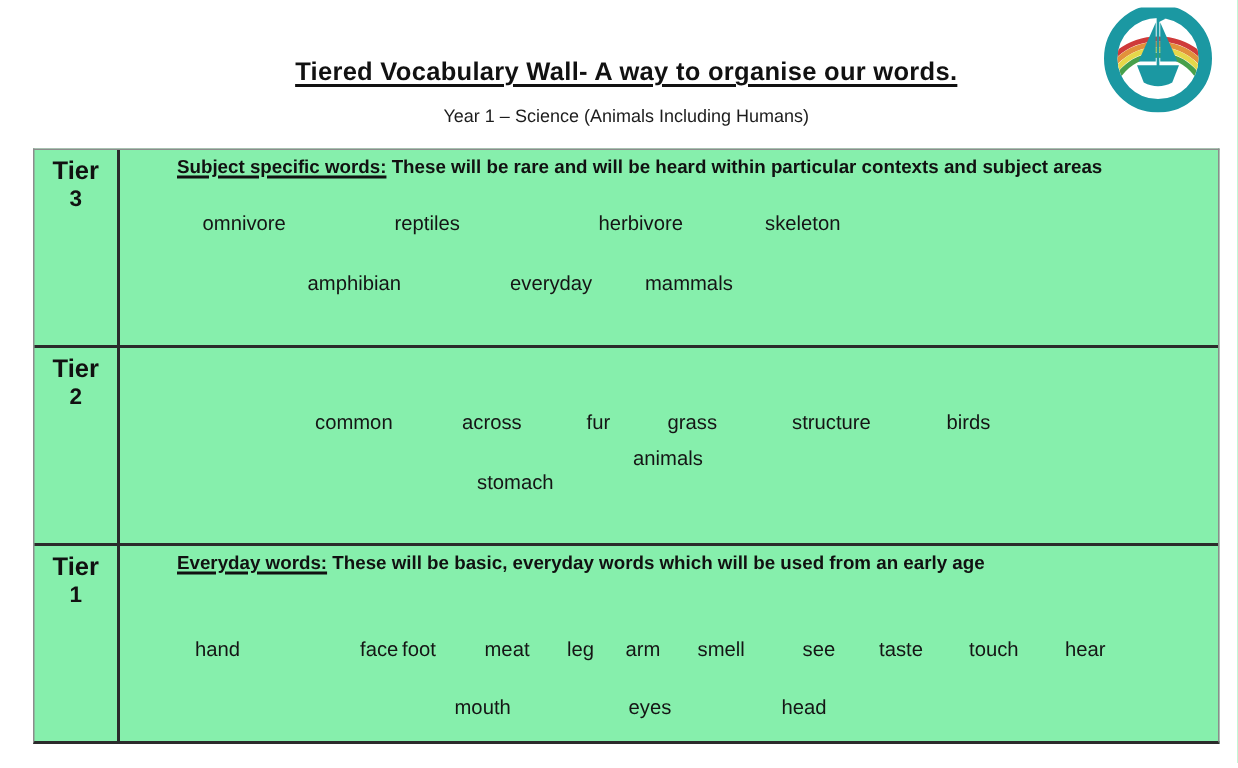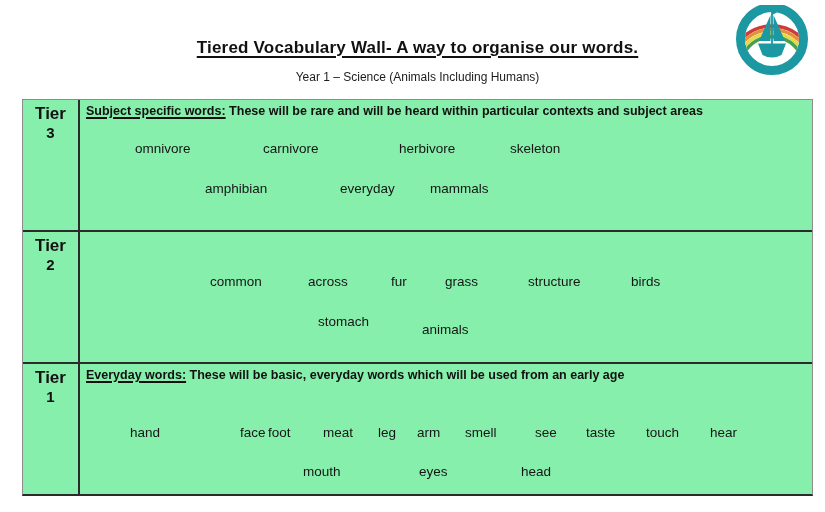--- a/index.html
+++ b/index.html
@@ -33,21 +33,21 @@
   .tier-cell {
     width:55px; border-right:2px solid #2b2b2b;
     text-align:center; padding-top:3px; flex:none;
   }
   .tier-label { font-size:17px; font-weight:bold; line-height:1.25; }
   .tier-number { font-size:15px; font-weight:bold; line-height:1.25; }
   .content-cell { flex:1; position:relative; }
   .cat-line { position:absolute; top:4px; left:6px; font-size:12.5px; white-space:nowrap; }
   .cat-title {
     font-weight:bold;
-    text-decoration:underline; text-decoration-thickness:1.5px; text-underline-offset:2px;
+    text-decoration:underline; text-decoration-thickness:1.5px; text-underline-offset:2px;margin-left:32px;
   }
   .cat-desc { font-weight:bold; }
   .word { position:absolute; font-size:13.5px; color:#151515; white-space:nowrap; }
 </style>
 </head>
 <body>
 
 <div class="doc-header">
   <span class="doc-title">Tiered Vocabulary Wall- A way to organise our words.</span>
 </div>
@@ -81,21 +81,21 @@
     <div class="tier-cell">
       <div class="tier-label">Tier</div>
       <div class="tier-number">3</div>
     </div>
     <div class="content-cell">
       <div class="cat-line">
         <span class="cat-title">Subject specific words:</span>
         <span class="cat-desc">These will be rare and will be heard within particular contexts and subject areas</span>
       </div>
     <span class="word" style="left: 55px; top: 41px;">omnivore</span>
-        <span class="word" style="left: 183px; top: 41px;">carnivore</span>
+        <span class="word" style="left: 183px; top: 41px;">reptiles</span>
         <span class="word" style="left: 319px; top: 41px;">herbivore</span>
         <span class="word" style="left: 430px; top: 41px;">skeleton</span>
         <span class="word" style="left: 125px; top: 81px;">amphibian</span>
         <span class="word" style="left: 260px; top: 81px;">everyday</span>
         <span class="word" style="left: 350px; top: 81px;">mammals</span>
       </div>
   </div>
 
   <div class="tier-row">
     <div class="tier-cell">
@@ -103,21 +103,21 @@
       <div class="tier-number">2</div>
     </div>
     <div class="content-cell">
     <span class="word" style="left: 130px; top: 42px;">common</span>
         <span class="word" style="left: 228px; top: 42px;">across</span>
         <span class="word" style="left: 311px; top: 42px;">fur</span>
         <span class="word" style="left: 365px; top: 42px;">grass</span>
         <span class="word" style="left: 448px; top: 42px;">structure</span>
         <span class="word" style="left: 551px; top: 42px;">birds</span>
         <span class="word" style="left: 238px; top: 82px;">stomach</span>
-        <span class="word" style="left: 342px; top: 90px; text-align: right;">animals</span>
+        <span class="word" style="left: 342px; top: 66px; text-align: right;">animals</span>
       </div>
   </div>
 
   <div class="tier-row">
     <div class="tier-cell">
       <div class="tier-label">Tier</div>
       <div class="tier-number">1</div>
     </div>
     <div class="content-cell">
       <div class="cat-line">

